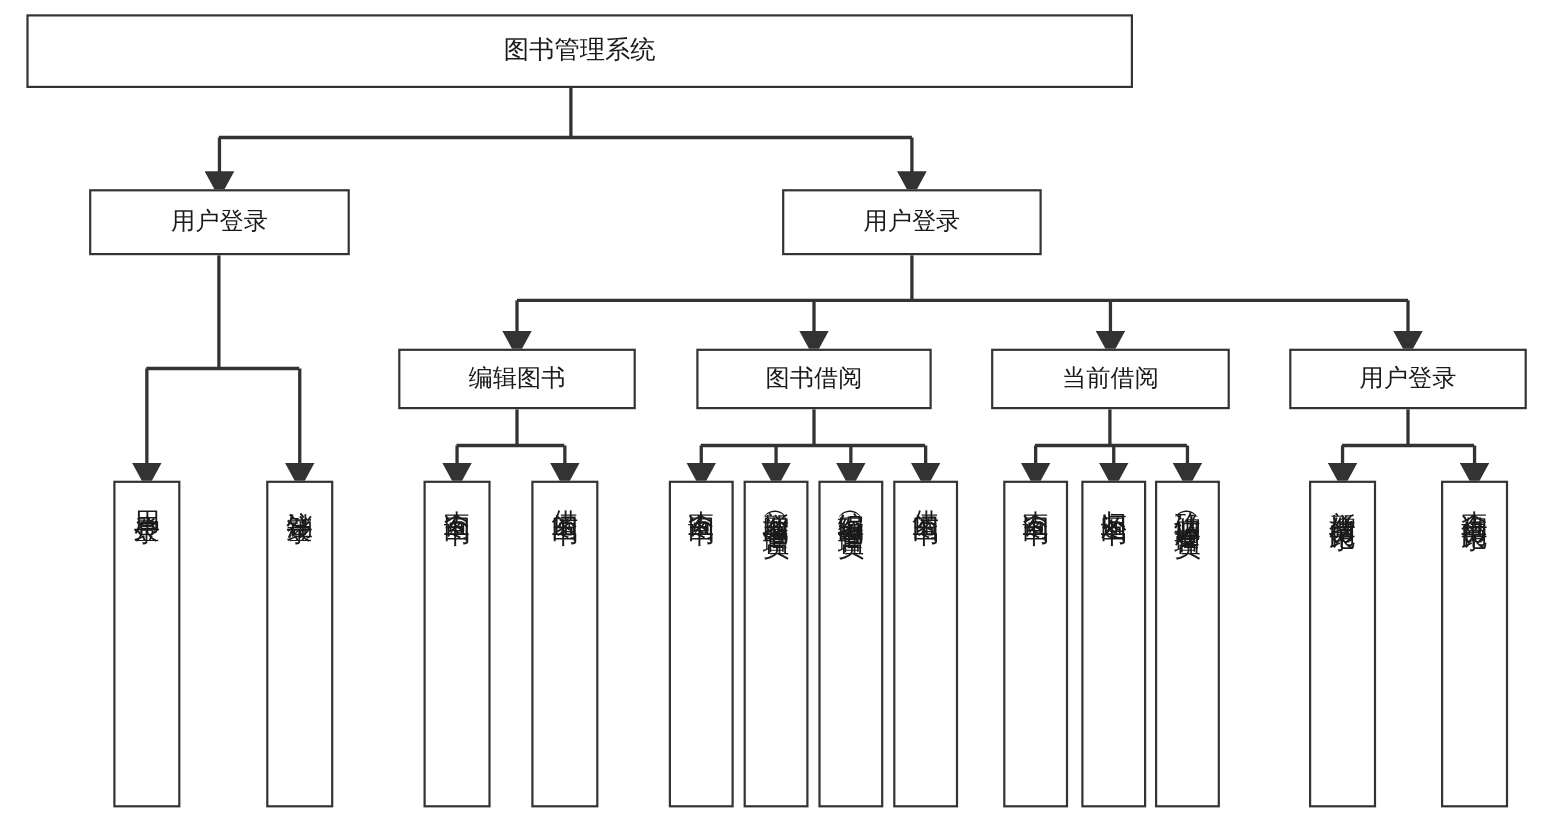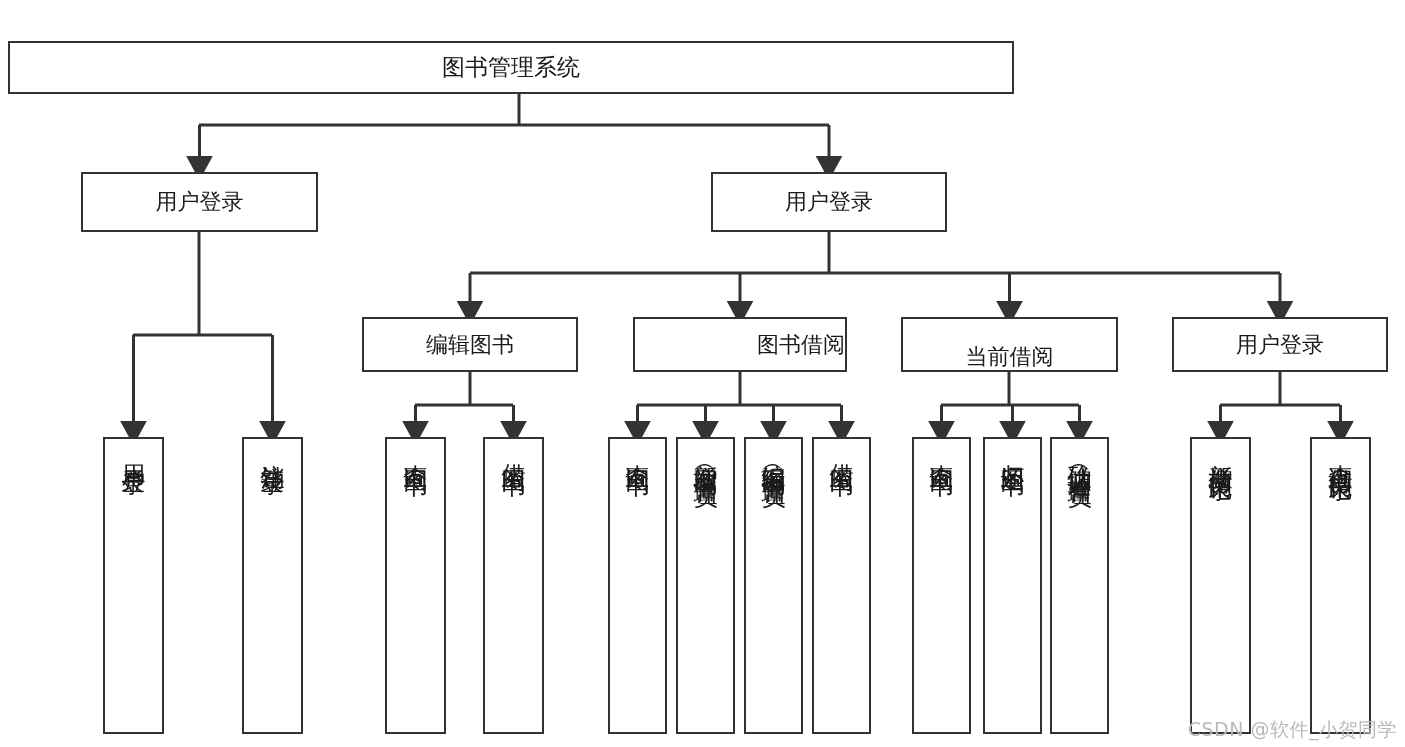--- a/index.html
+++ b/index.html
@@ -112,36 +112,36 @@
         <path d="M 1012.5 405 L 1012.5 433" marker-end="url(#arrow)"></path>
         <path d="M 1079.5 405 L 1079.5 433" marker-end="url(#arrow)"></path>
         <path d="M 1280 372 L 1280 405"></path>
         <path d="M 1220 405 L 1340 405"></path>
         <path d="M 1220.5 405 L 1220.5 433" marker-end="url(#arrow)"></path>
         <path d="M 1340.5 405 L 1340.5 433" marker-end="url(#arrow)"></path>
       </g>
   </svg>
 
   <div id="nodes-layer">
-      <div class="node root" style="left: 8px; top: 13px; width: 1006px; height: 53px; margin-top: 28px;">
+      <div class="node root" style="left: 24px; top: 13px; width: 1006px; height: 67px;">
         <span class="lbl">图书管理系统</span>
       </div>
       <div class="node branch" style="left: 81px; top: 172px; width: 237px; height: 60px;">
         <span class="lbl">用户登录</span>
       </div>
       <div class="node branch" style="left: 711px; top: 172px; width: 236px; height: 60px;">
         <span class="lbl">用户登录</span>
       </div>
       <div class="node branch" style="left: 362px; top: 317px; width: 216px; height: 55px;">
         <span class="lbl">编辑图书</span>
       </div>
-      <div class="node branch" style="left: 633px; top: 317px; width: 214px; height: 55px; justify-content: flex-end;">
+      <div class="node branch" style="left: 633px; top: 317px; width: 214px; height: 55px;">
         <span class="lbl">图书借阅</span>
       </div>
-      <div class="node branch" style="left: 901px; top: 317px; width: 217px; height: 55px; align-items: flex-end;">
+      <div class="node branch" style="left: 901px; top: 317px; width: 217px; height: 55px;">
         <span class="lbl">当前借阅</span>
       </div>
       <div class="node branch" style="left: 1172px; top: 317px; width: 216px; height: 55px;">
         <span class="lbl">用户登录</span>
       </div>
       <div class="node leaf" style="left: 103px; top: 437px; width: 61px; height: 297px;">
         <span class="lbl">用户登录</span>
       </div>
       <div class="node leaf" style="left: 242px; top: 437px; width: 61px; height: 297px;">
         <span class="lbl">注销登录</span>
@@ -174,14 +174,13 @@
         <span class="lbl">确认归还（管理员）</span>
       </div>
       <div class="node leaf" style="left: 1190px; top: 437px; width: 61px; height: 297px;">
         <span class="lbl">新增借阅记录</span>
       </div>
       <div class="node leaf" style="left: 1310px; top: 437px; width: 61px; height: 297px;">
         <span class="lbl">查询借阅记录</span>
       </div>
     </div>
 
-  <div class="watermark">CSDN @软件_小贺同学</div>
 </div>
 
 </body></html>

